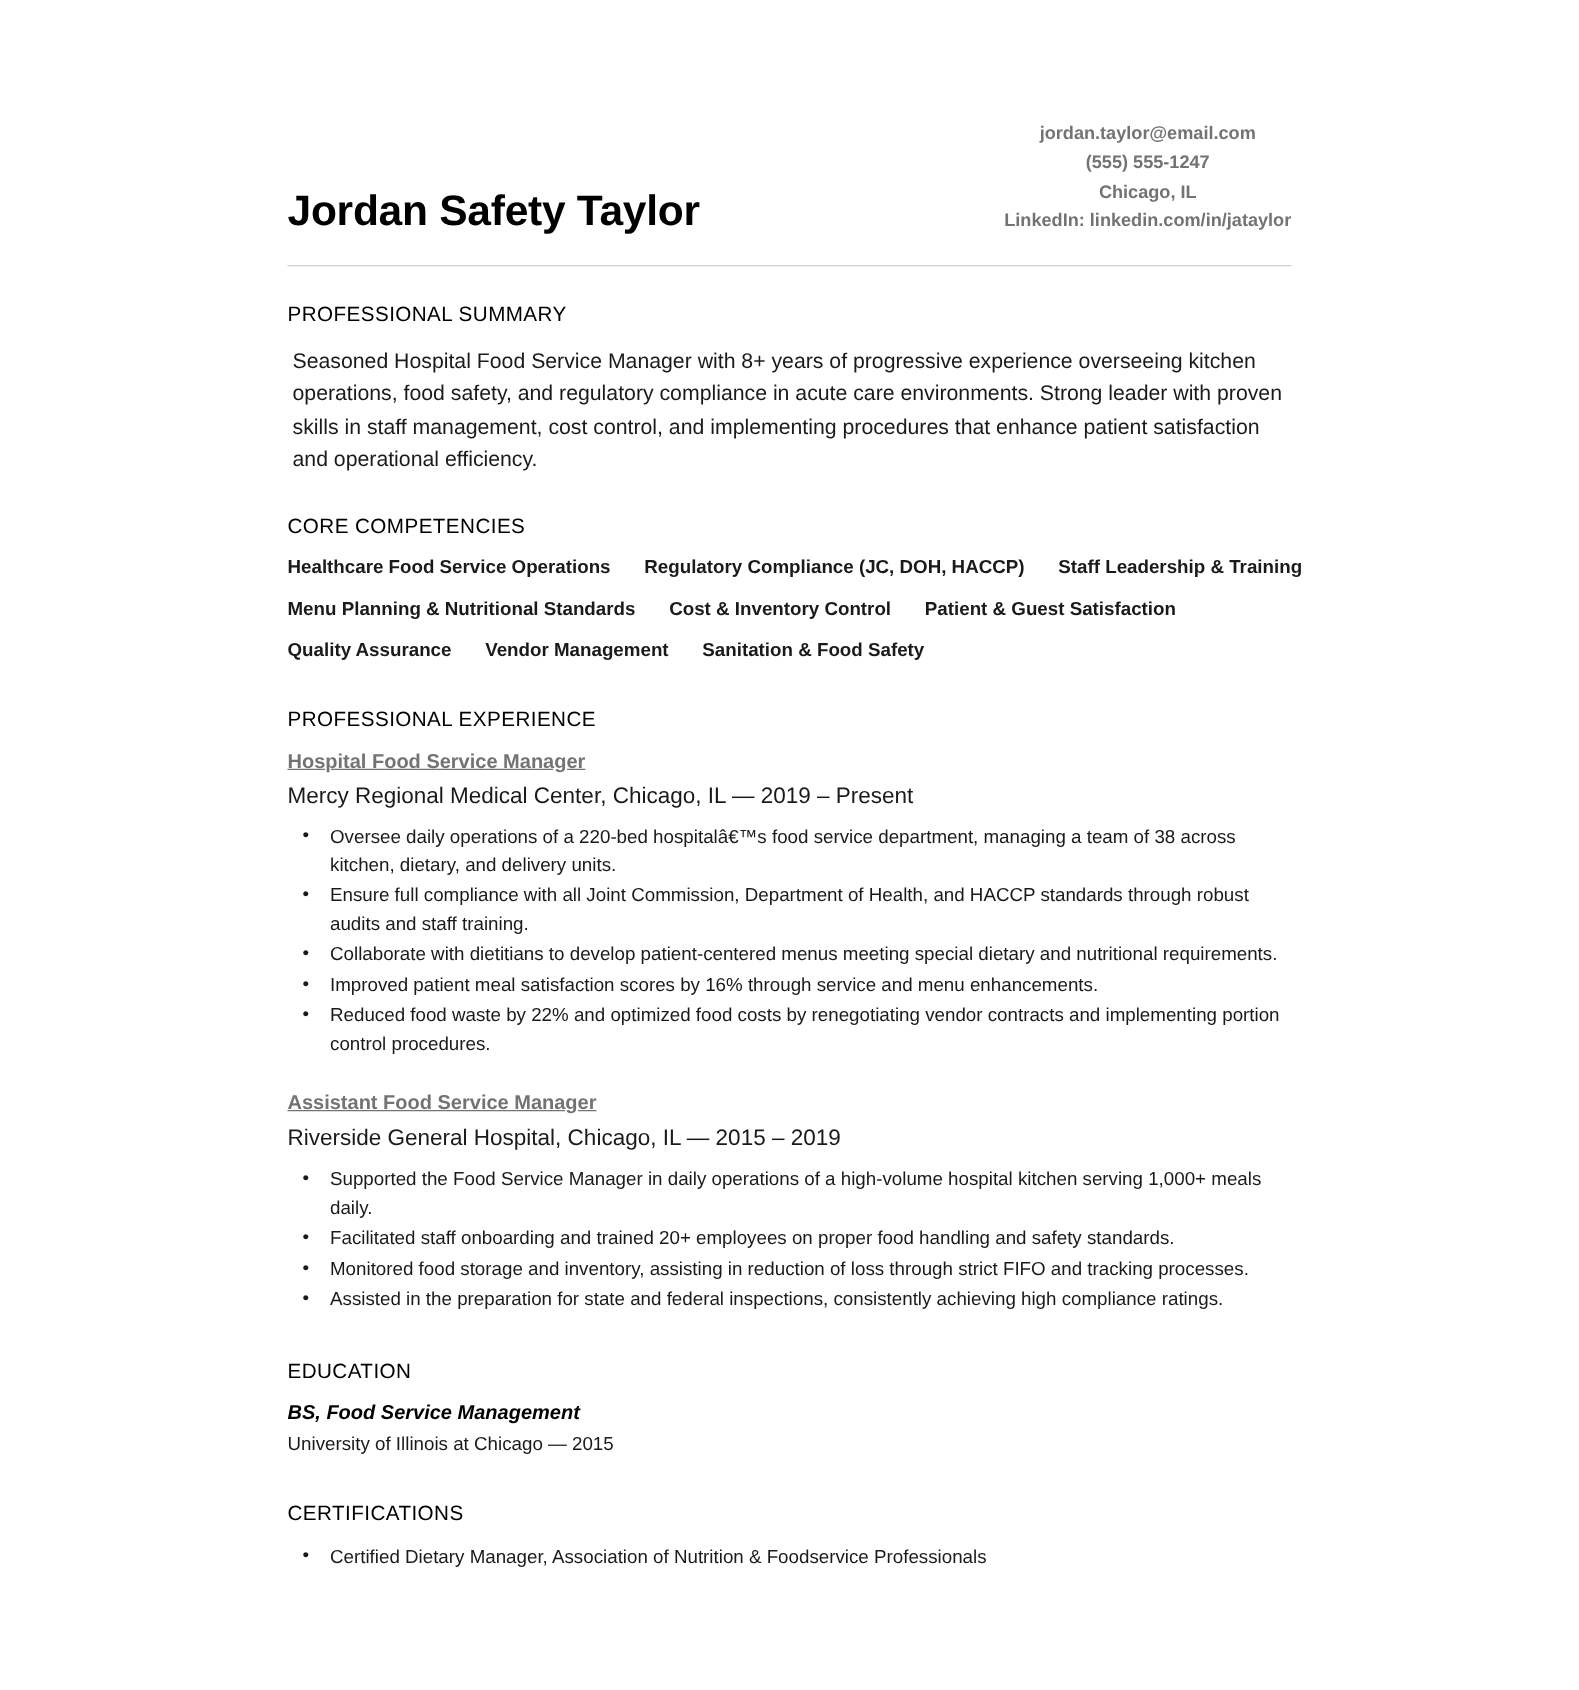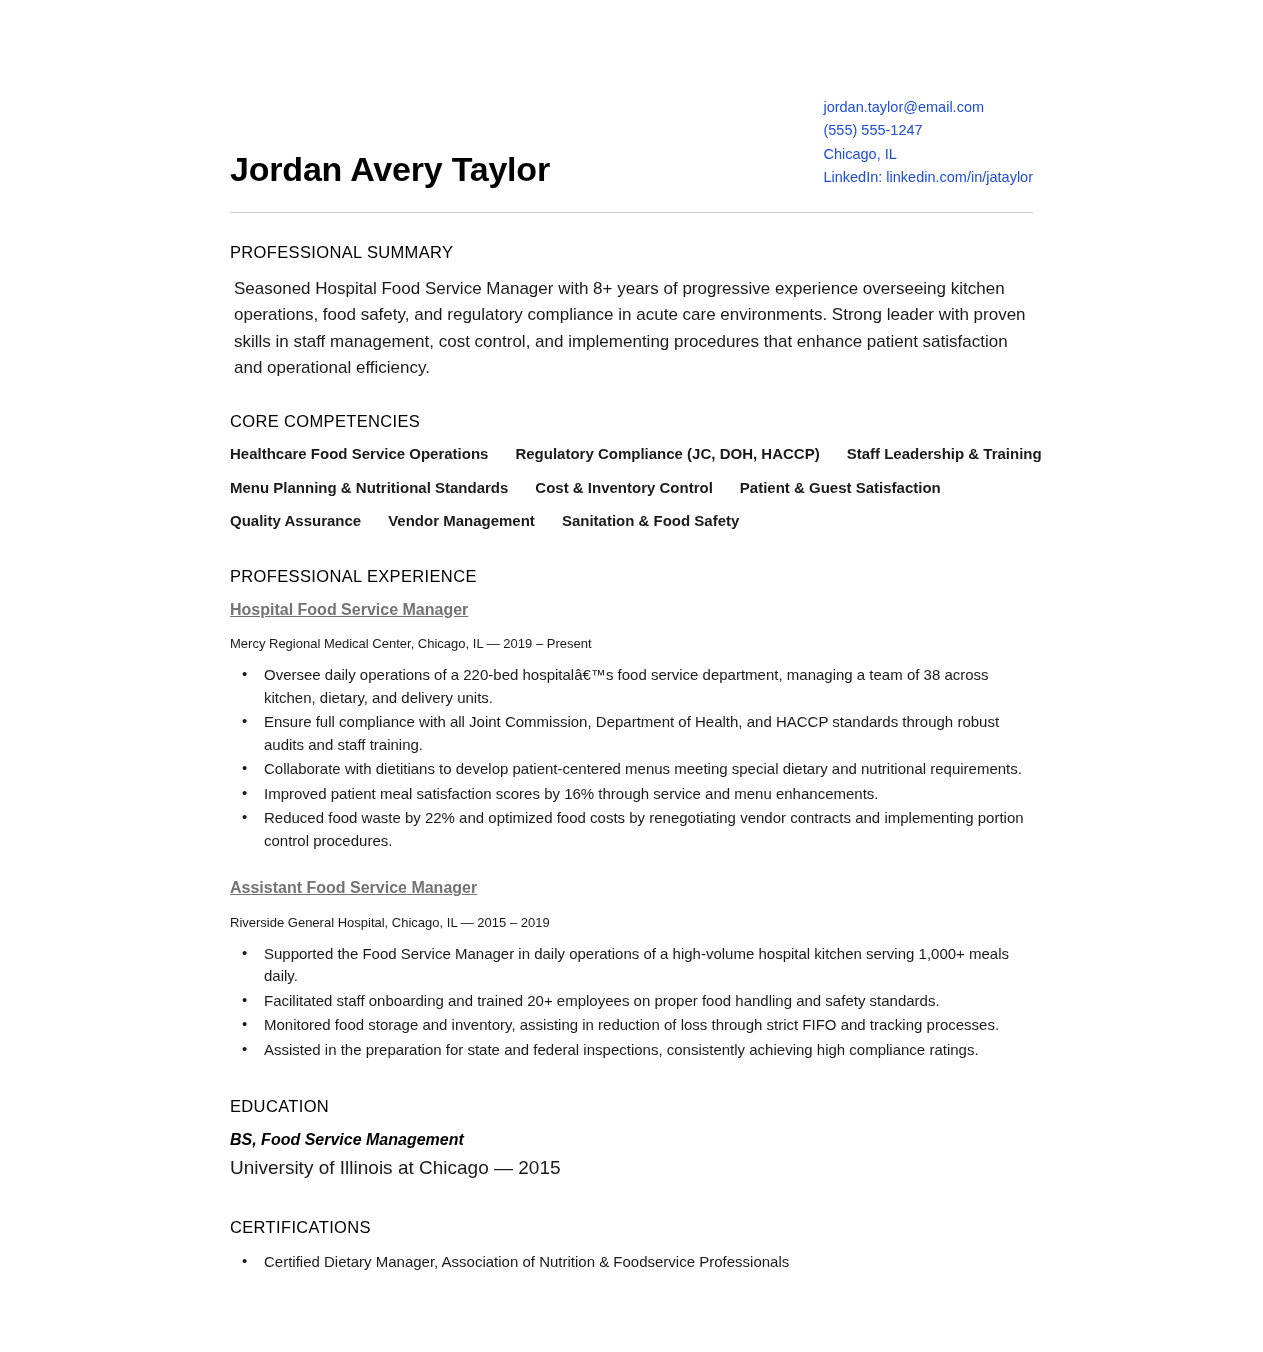--- a/index.html
+++ b/index.html
@@ -35,24 +35,25 @@
   .name {
     font-size: 34px;
     font-weight: bold;
     letter-spacing: -0.2px;
     line-height: 1.05;
     color: #000000;
     white-space: nowrap;
     padding-bottom: 2px;
   }
   .contact {
-    text-align: left;
+    text-align: center;
     font-size: 14.5px;
     line-height: 1.62;
-    color: #1d4ed8;
+    color: #737373;
+    font-weight: bold;
   }
   .contact div { white-space: nowrap; }
 
   .rule {
     width: 803px;
     height: 1px;
     background: #cfcfcf;
     margin-top: 22px;
   }
 
@@ -97,24 +98,24 @@
   .job { margin-top: 4px; }
   .job + .job { margin-top: 26px; }
   .job-title {
     font-size: 16px;
     font-weight: bold;
     color: #737373;
     line-height: 1.3;
     text-decoration: underline;
   }
   .job-meta {
-    font-size: 13px;
+    font-size: 18px;
     color: #1a1a1a;
     line-height: 1.45;
-    margin-top: 15px;
+    margin-top: 3px;
   }
 
   ul.bullets {
     margin: 10px 0 0 0;
     padding: 0 0 0 22px;
     list-style: none;
   }
   ul.bullets li {
     position: relative;
     font-size: 15px;
@@ -134,38 +135,38 @@
 
   
   .edu-degree {
     font-size: 16px;
     font-weight: bold;
     color: #000000;
     line-height: 1.3;
     font-style: italic;
   }
   .edu-meta {
-    font-size: 19px;
+    font-size: 15px;
     color: #1a1a1a;
     line-height: 1.45;
     margin-top: 3px;
   }
 
   .section.certifications { margin-top: 36px; }
   .section.education { margin-top: 36px; }
   .section.experience { margin-top: 34px; }
 </style>
 </head>
 <body>
 
 <div class="page">
   <div class="sheet">
 
     <div class="header">
-      <div class="name">Jordan Avery Taylor</div>
+      <div class="name">Jordan Safety Taylor</div>
       <div class="contact">
         <div>jordan.taylor@email.com</div>
         <div>(555) 555-1247</div>
         <div>Chicago, IL</div>
         <div>LinkedIn: linkedin.com/in/jataylor</div>
       </div>
     </div>
     <div class="rule"></div>
 
     <div class="section">

